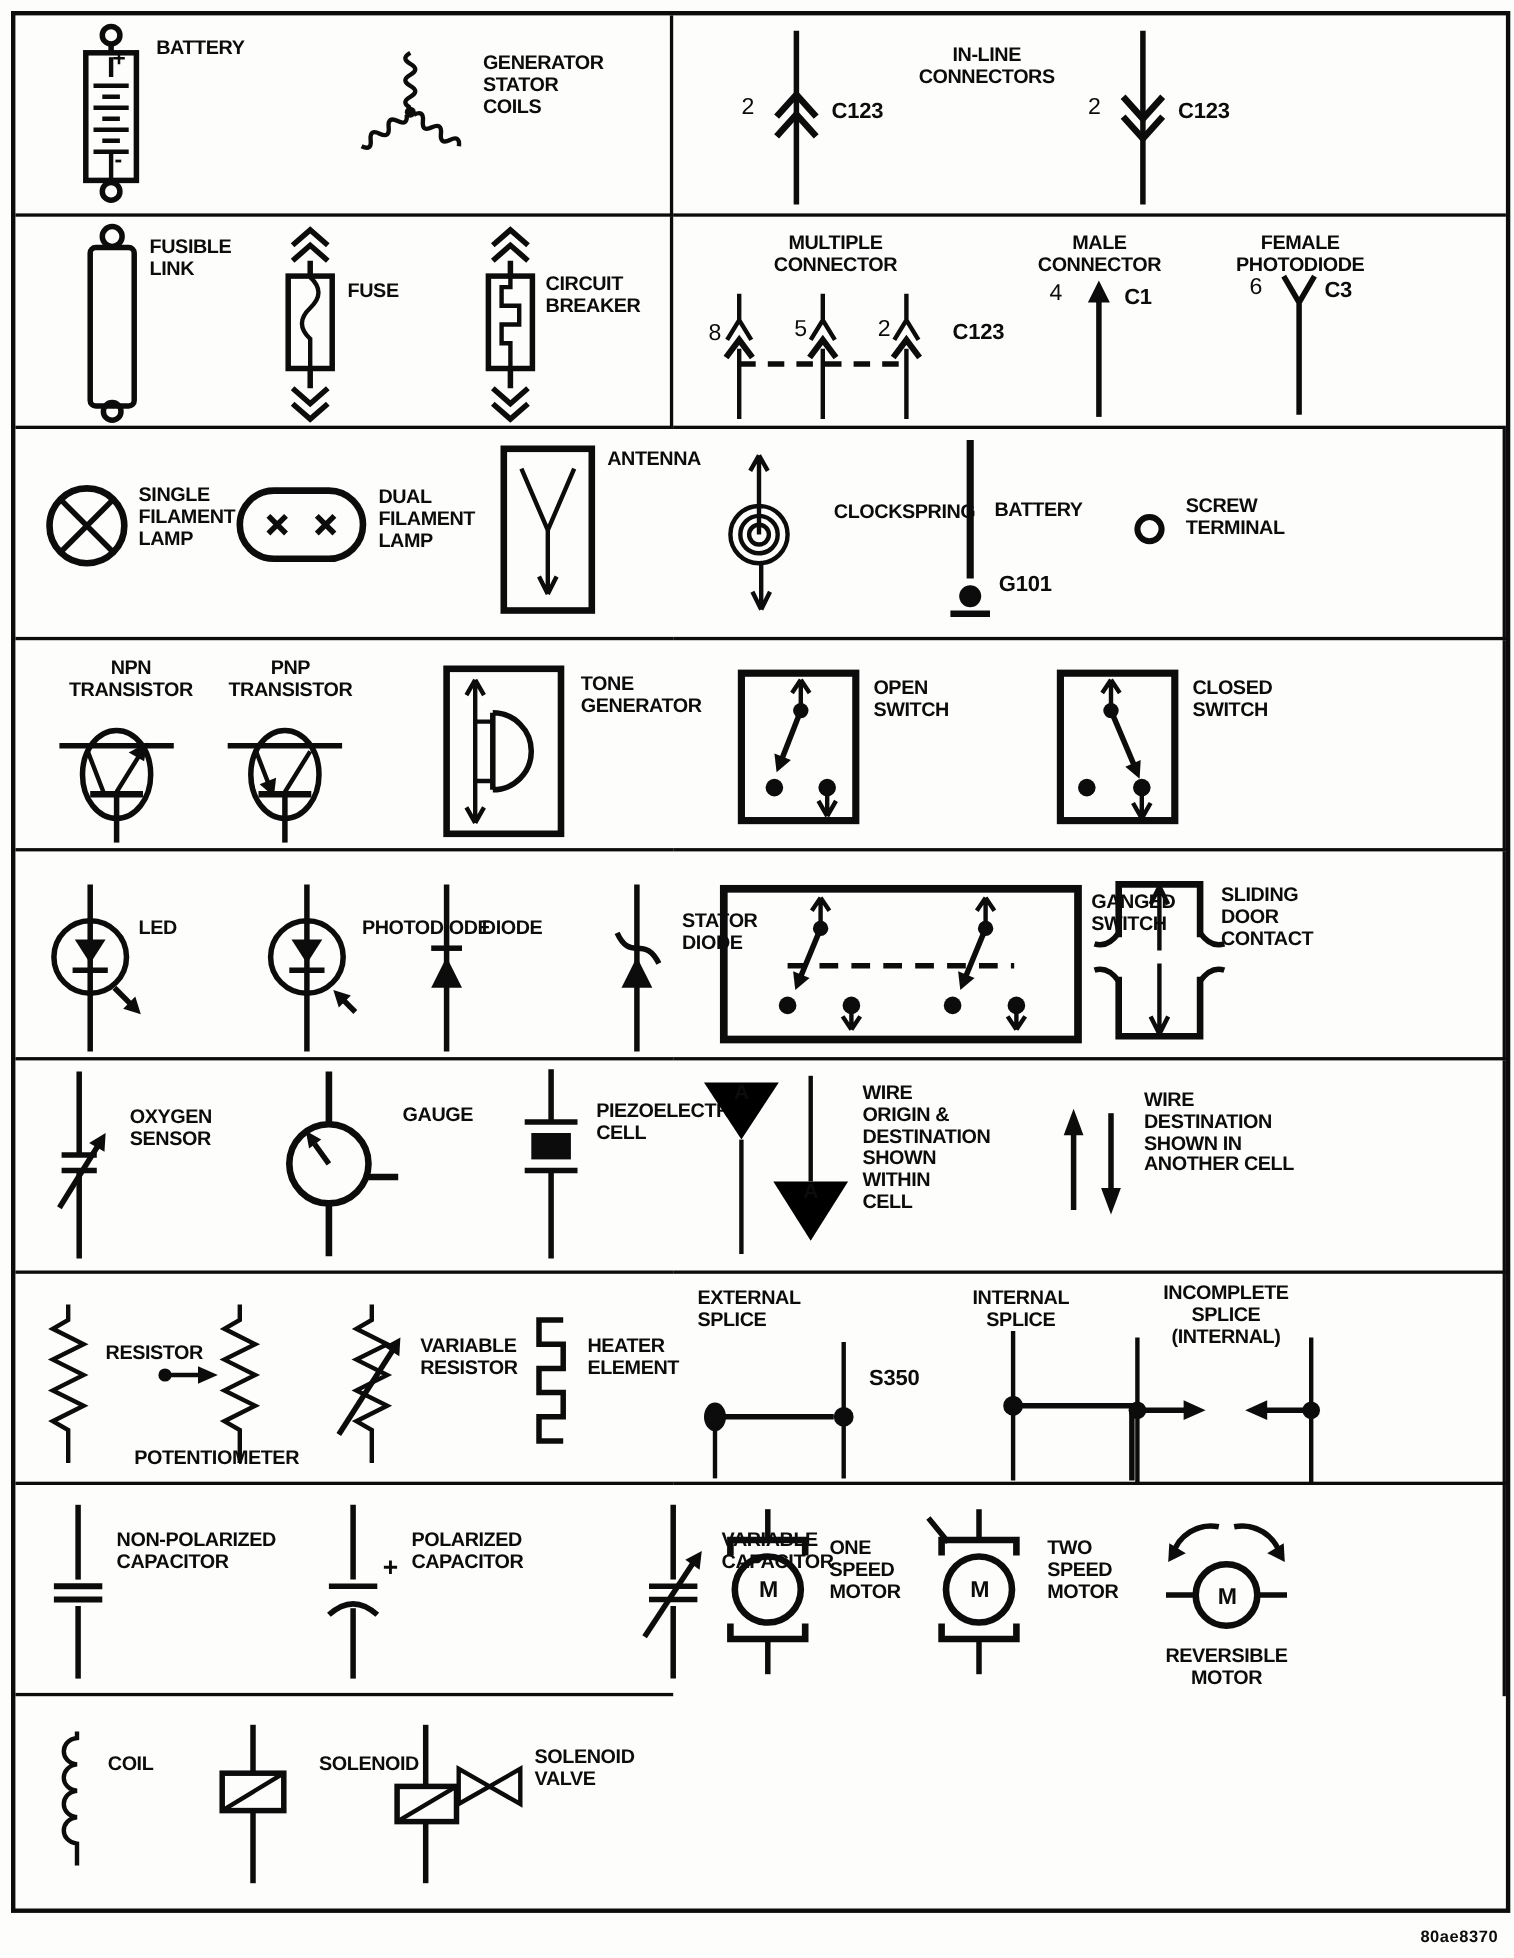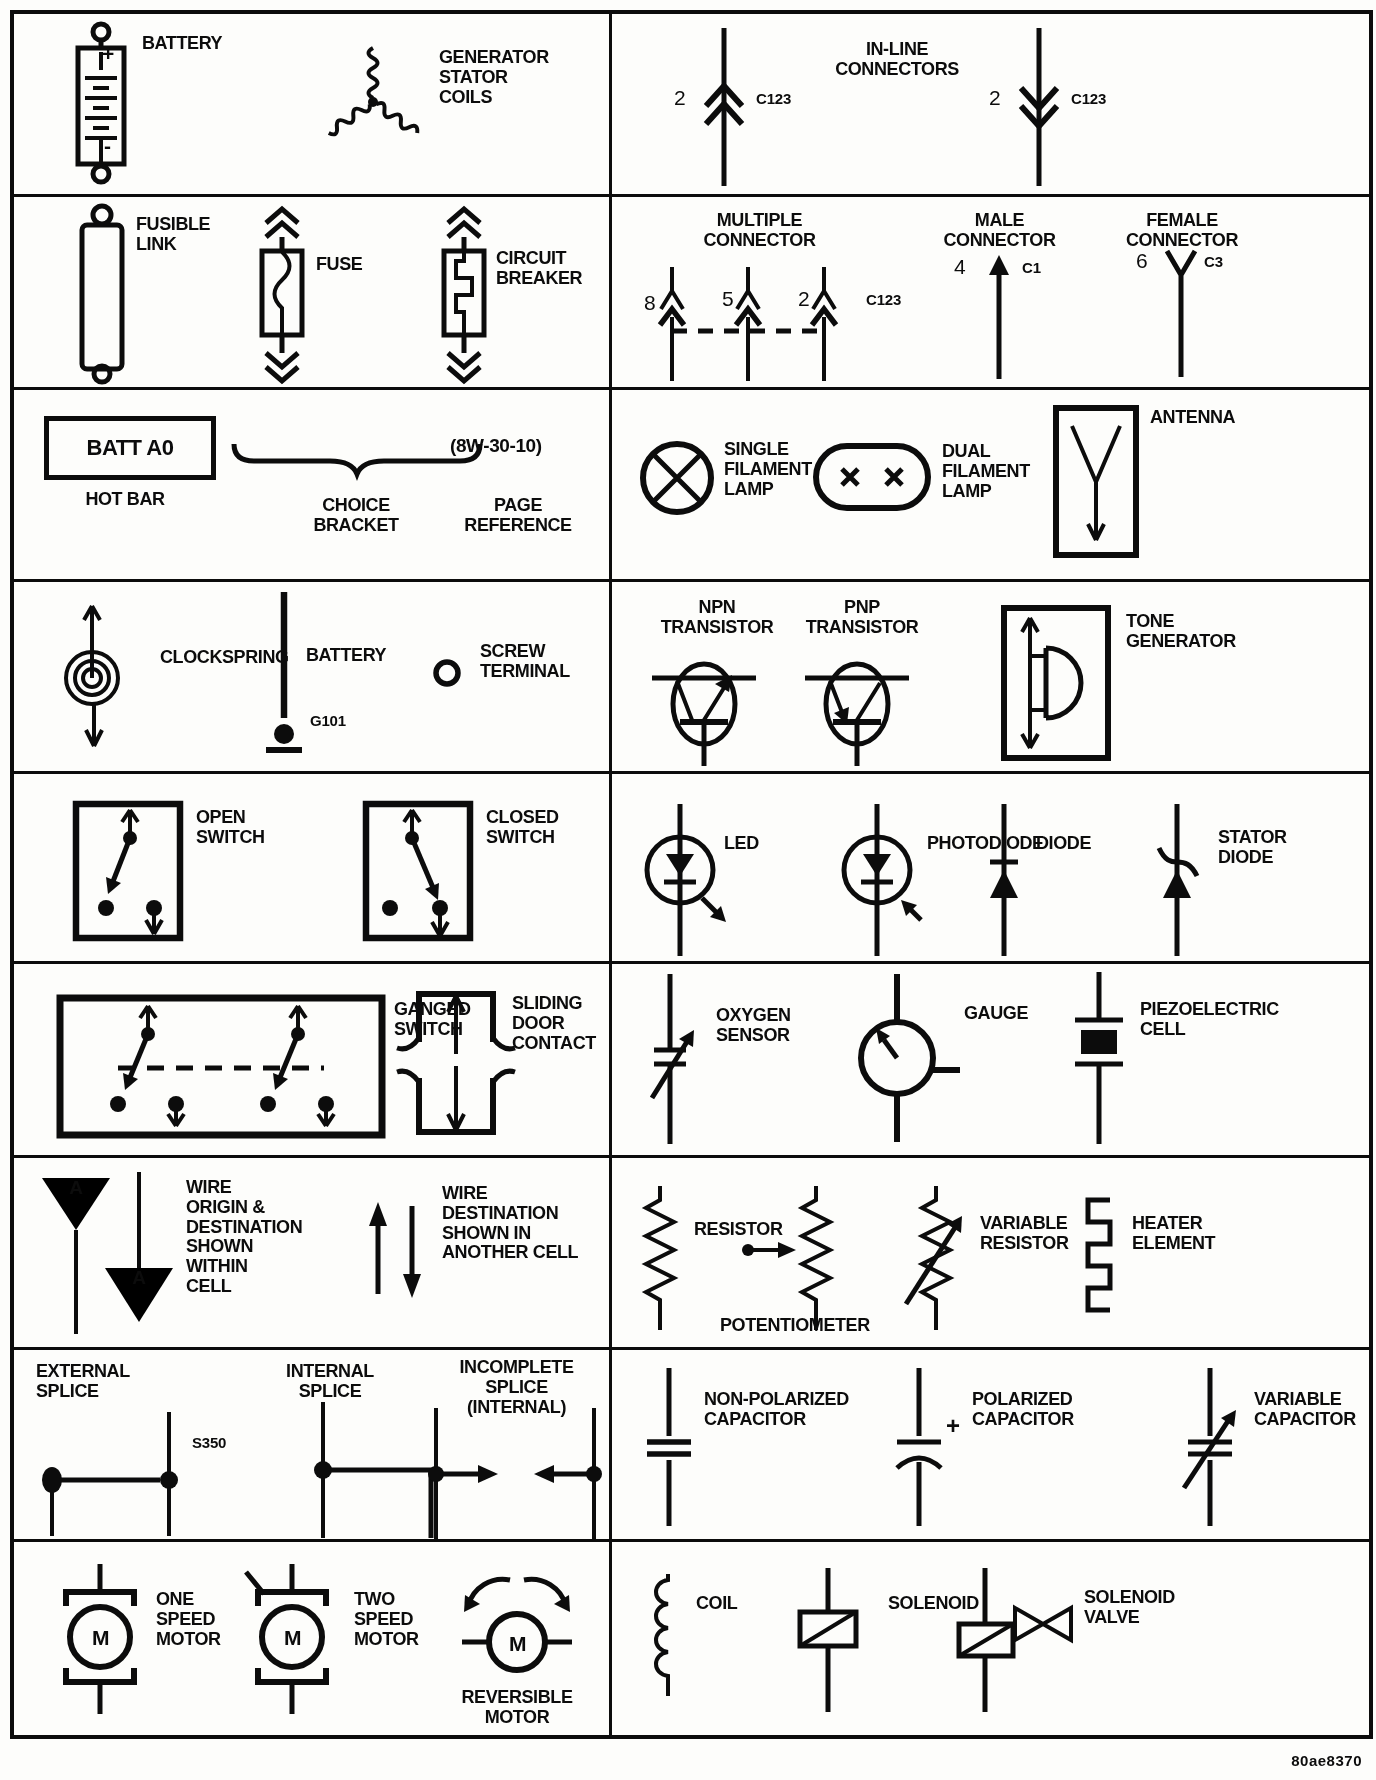--- a/index.html
+++ b/index.html
@@ -8,21 +8,21 @@
   .grid{position:absolute;left:10px;top:10px;width:1355px;border:4px solid #0c0c0c;
         display:grid;grid-template-columns:598px 1fr;
         grid-template-rows:183px 193px 192px 192px 190px 194px 192px 192px 193px;}
   .cell{position:relative;border-right:3px solid #0c0c0c;border-bottom:3px solid #0c0c0c;box-sizing:border-box;}
   .cell.cr{border-right:none;}
   .cell.cb{border-bottom:none;}
   .lbl{position:absolute;font-weight:bold;font-size:18px;line-height:1.1;
        letter-spacing:-0.4px;white-space:pre-line;}
   .ctr{text-align:center;}
   .num{position:absolute;font-weight:normal;font-size:21px;letter-spacing:0;}
-  .code{position:absolute;font-weight:bold;font-size:15px;letter-spacing:-0.2px;}
+  .code{position:absolute;font-weight:bold;font-size:20px;letter-spacing:-0.2px;}
   .sym{position:absolute;overflow:visible;}
   .sym path,.sym line,.sym circle,.sym rect,.sym ellipse,.sym polyline{
       stroke:#0c0c0c;fill:none;stroke-width:4.5px;stroke-linejoin:miter;stroke-linecap:butt;}
   .sym .f{fill:#0c0c0c;stroke:none;}
   .sym .w4{stroke-width:4px}.sym .w5{stroke-width:5px}.sym .w55{stroke-width:5.5px}
   .sym .w6{stroke-width:6px}.sym .w65{stroke-width:6.5px}.sym .w7{stroke-width:7px}
   .battbox{position:absolute;border:5px solid #0c0c0c;display:flex;align-items:center;
        justify-content:center;font-weight:bold;font-size:22px;letter-spacing:-0.5px;}
   .footer-code{position:absolute;top:1752px;right:14px;font-size:15px;letter-spacing:0.5px;font-weight:bold;}
 </style>
@@ -118,42 +118,28 @@
     <div class="code" style="left:254px;top:94px">C123</div>
     <div class="lbl ctr" style="left:315px;top:14px;width:145px">MALE
 CONNECTOR</div>
     <svg class="sym" style="left:372px;top:58px" width="30" height="124">
       <polygon class="f" points="15,0 5,20 25,20"></polygon>
       <path class="w5" d="M15,16 V124"></path>
     </svg>
     <div class="num" style="left:342px;top:58px">4</div>
     <div class="code" style="left:410px;top:62px">C1</div>
     <div class="lbl ctr" style="left:495px;top:14px;width:150px">FEMALE
-CONNECTOR</div>
+PHOTODIODE</div>
     <svg class="sym" style="left:552px;top:54px" width="34" height="126">
       <path class="w5" d="M3,0 L17,24 M31,0 L17,24 M17,24 V126"></path>
     </svg>
     <div class="num" style="left:524px;top:52px">6</div>
     <div class="code" style="left:592px;top:56px">C3</div>
   </div>
 
-  <div class="cell">
-    <div class="battbox" style="left:30px;top:26px;width:162px;height:54px">
-      <span>BATT A0</span>
-    </div>
-    <div class="lbl ctr" style="left:30px;top:100px;width:162px">HOT BAR</div>
-    <svg class="sym" style="left:212px;top:46px" width="262" height="46">
-      <path class="w5" d="M8,8 Q8,25 28,25 H104 Q126,25 131,38 Q136,25 158,25 H234 Q254,25 254,8"></path>
-    </svg>
-    <div class="lbl ctr" style="left:252px;top:106px;width:180px">CHOICE
-BRACKET</div>
-    <div class="lbl" style="left:436px;top:46px;font-size:19px">(8W-30-10)</div>
-    <div class="lbl ctr" style="left:444px;top:106px;width:120px">PAGE
-REFERENCE</div>
-  </div>
 
   <div class="cell cr">
     <svg class="sym" style="left:25px;top:48px" width="80" height="80">
       <circle class="w6" cx="40" cy="40" r="34"></circle>
       <path class="w5" d="M16,16 L64,64 M64,16 L16,64"></path>
     </svg>
     <div class="lbl" style="left:112px;top:50px">SINGLE
 FILAMENT
 LAMP</div>
     <svg class="sym" style="left:200px;top:52px" width="120" height="70">

